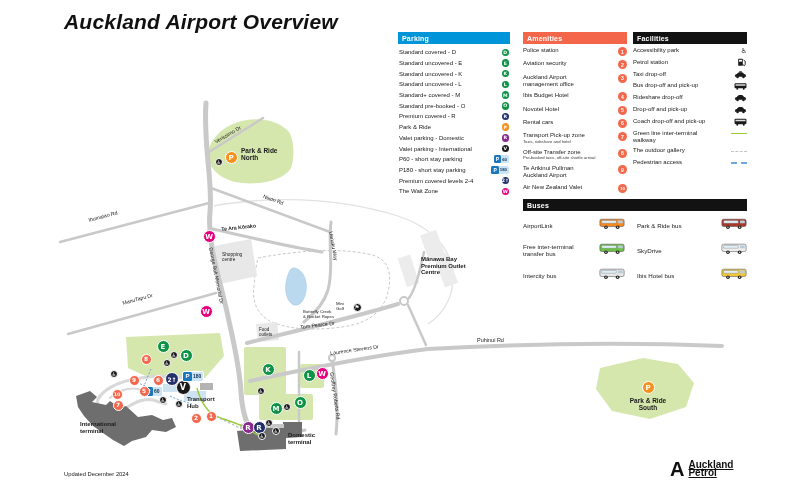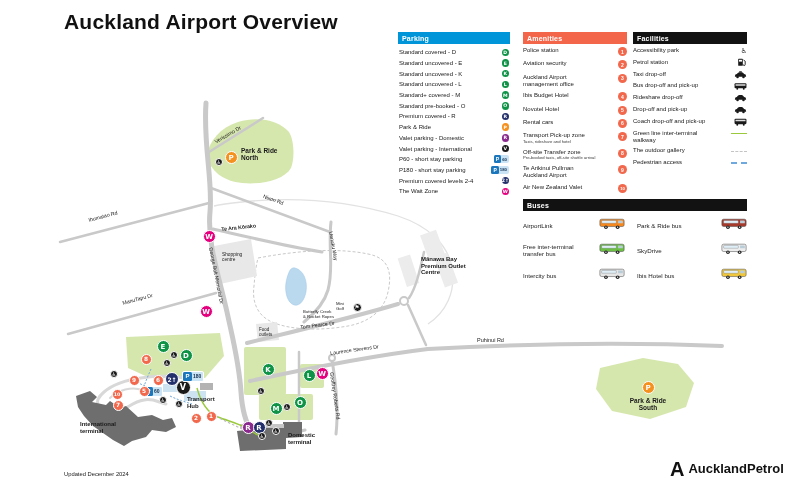--- a/index.html
+++ b/index.html
@@ -1,19 +1,19 @@
 <!DOCTYPE html>
 <html><head>
 <meta charset="utf-8">
 <style>
   html,body{margin:0;padding:0;background:#fff;}
   .canvas{position:relative;width:800px;height:500px;background:#fff;overflow:hidden;
           font-family:"Liberation Sans","DejaVu Sans",sans-serif;color:#1a1a1a;}
   #title{position:absolute;left:64px;top:10px;margin:0;font-size:21px;font-weight:600;
-         letter-spacing:.2px;color:#111;z-index:5;}
+         letter-spacing:.2px;color:#111;z-index:5;font-style:italic;}
   #map-svg{position:absolute;left:0;top:0;z-index:0;}
   #map-labels,#map-markers{position:absolute;left:0;top:0;width:800px;height:500px;z-index:2;pointer-events:none;}
   .ml{position:absolute;white-space:pre-line;line-height:1.12;color:#1a1a1a;transform-origin:0 0;}
   .mapc{position:absolute;border-radius:50%;color:#fff;font-weight:bold;display:flex;align-items:center;
         justify-content:center;border:1px solid #fff;box-sizing:border-box;font-family:"DejaVu Sans",sans-serif;}
   .acc{position:absolute;background:#1a1a1a;color:#fff;border-radius:50%;display:flex;align-items:center;
        justify-content:center;border:.5px solid #fff;box-sizing:border-box;font-family:"DejaVu Sans",sans-serif;}
   .mapb{position:absolute;display:flex;align-items:center;background:#CBE4F5;border-radius:2px;height:9px;
         padding:0 2px 0 0;gap:1px;border:.5px solid #fff;}
   .panel{position:absolute;background:#fff;z-index:4;}
@@ -41,21 +41,21 @@
   .fl-green{border-top:1.6px solid #9ACA3C;}
   .fl-gray{border-top:1.6px dashed #C4C4C4;}
   .fl-blue{border-top:2px dashed #6FA8DC;}
   .whc{font-family:"DejaVu Sans",sans-serif;font-size:7px;color:#1a1a1a;}
   .bus-grid{display:grid;grid-template-columns:1fr 1.08fr;row-gap:7px;column-gap:12px;padding-top:5px;}
   .bus-cell{display:flex;justify-content:space-between;align-items:center;}
   .bus-lbl{font-size:6.2px;line-height:7px;width:62px;}
   #updated{position:absolute;left:64px;top:471px;font-size:5.8px;z-index:5;}
   #logo{position:absolute;left:670px;top:459px;display:flex;align-items:center;gap:4px;z-index:5;}
   #logo-a{font-size:20px;font-weight:800;line-height:20px;color:#111;}
-  #logo-text{display:flex;flex-direction:row;font-size:13px;font-weight:bold;line-height:8px;color:#111;}
+  #logo-text{display:flex;flex-direction:column;font-size:10px;font-weight:bold;line-height:8px;color:#111;text-decoration:underline;}
 </style>
 </head>
 <body>
 
 <div class="canvas">
 
   <svg id="map-svg" width="800" height="500" viewBox="0 0 800 500">
 
     <g fill="#D6E7AE">
       <path d="M207,155 C210,140 220,128 238,122 C258,116 278,120 289,132 C294,140 295,158 291,168 C284,180 262,185 242,183 C224,181 210,172 207,155 Z"></path>

